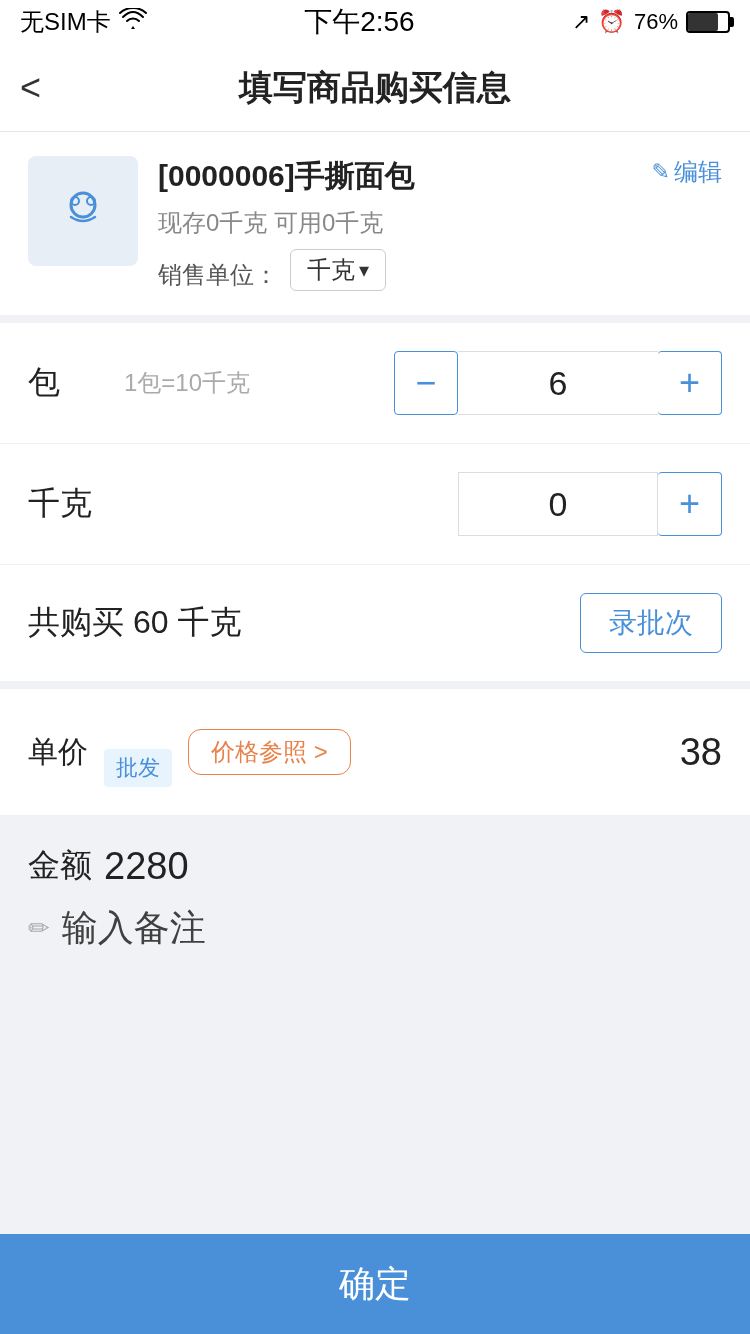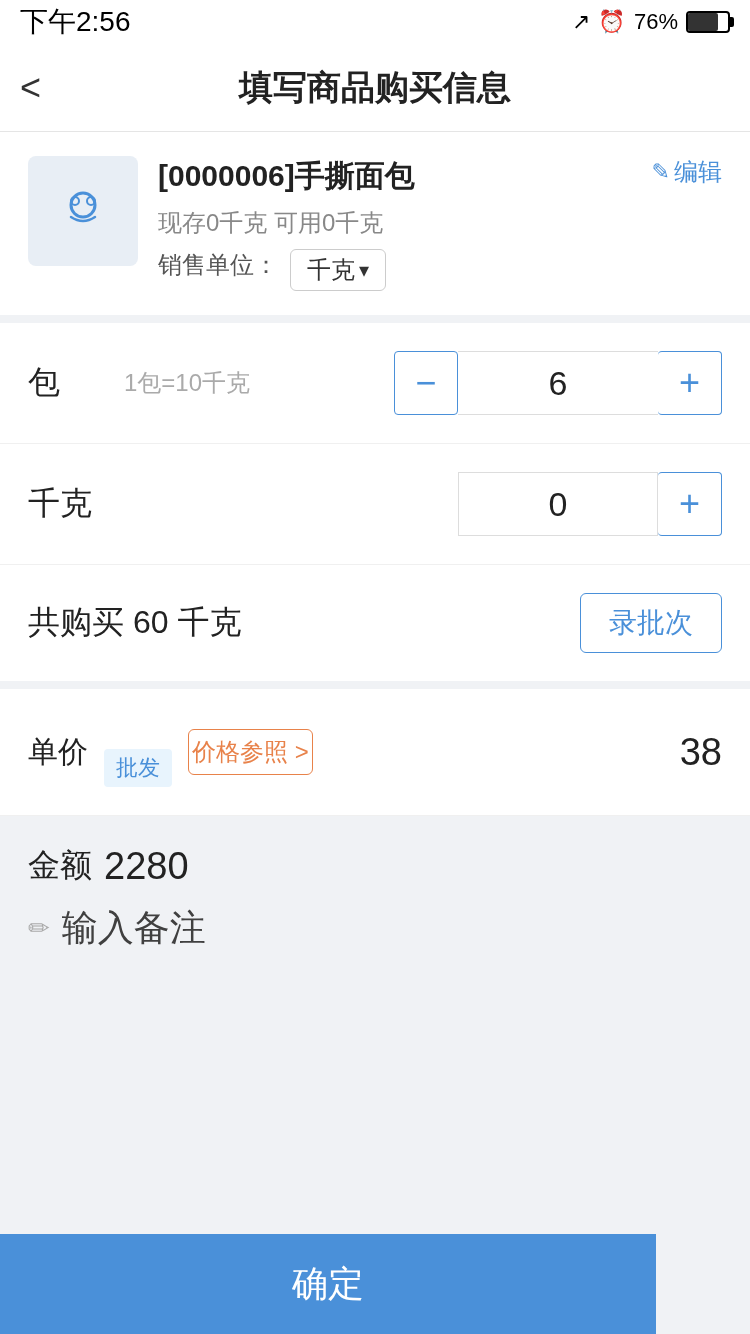--- a/index.html
+++ b/index.html
@@ -92,21 +92,21 @@
       color: #222;
       margin-bottom: 10px;
     }
     .product-stock {
       font-size: 24px;
       color: #888;
       margin-bottom: 10px;
     }
     .product-unit-row {
       display: flex;
-      align-items: flex-start;
+      align-items: flex-end;
       gap: 12px;
       font-size: 24px;
       color: #555;
       font-family: Liberation Serif, serif;
     }
     .unit-select {
       border: 1px solid #ccc;
       border-radius: 6px;
       padding: 4px 16px;
       font-size: 24px;
@@ -227,22 +227,22 @@
     .price-badge {
       background: #e8f4fd;
       color: #4a90d9;
       font-size: 22px;
       padding: 4px 12px;
       border-radius: 4px;
       margin-top: 32px;
     }
     .price-ref-btn {
       border: 1.5px solid #e8824a;
-      border-radius: 6px;
-      padding: 6px 3px;
+      border-radius: 13px;
+      padding: 6px 22px;
       font-size: 24px;
       color: #e8824a;
       background: #fff;
       cursor: pointer;
       display: flex;
       align-items: center;
       gap: 4px;
     }
     .price-value {
       margin-left: auto;
@@ -286,38 +286,49 @@
     
     .empty-area {
       background: #f0f2f5;
       height: 320px;
     }
 
     
     .bottom-btn {
       position: fixed;
       bottom: 0;
-      width: 656px;
+      width: 750px;
       height: 100px;
       background: #4a90d9;
       color: #fff;
       font-size: 36px;
       font-weight: 500;
       display: flex;
       align-items: center;
       justify-content: center;
       cursor: pointer;
     }
 
     .chevron { font-size: 20px; }
   </style>
 </head>
 <body>
 
 <div class="status-bar">
+  <div class="status-left">
+    <span>无SIM卡</span>
+    <span class="wifi-icon">
+      <svg width="28" height="22" viewBox="0 0 28 22" fill="none">
+        <path d="M14 18l2 3h-4l2-3z" fill="#000"></path>
+        <path d="M8 13c1.6-1.6 3.8-2.5 6-2.5s4.4.9 6 2.5" stroke="#000" stroke-width="2" fill="none" stroke-linecap="round"></path>
+        <path d="M4 9C7.3 5.7 10.5 4 14 4s6.7 1.7 10 5" stroke="#000" stroke-width="2" fill="none" stroke-linecap="round"></path>
+        <path d="M1 5C5 1 9.2 0 14 0s9 1 13 5" stroke="#000" stroke-width="2" fill="none" stroke-linecap="round"></path>
+      </svg>
+    </span>
+  </div>
   <div class="status-center">下午2:56</div>
   <div class="status-right">
     <span style="font-size:22px;">↗</span>
     <span style="font-size:22px;">⏰</span>
     <span>76%</span>
     <div class="battery-bar">
       <div class="battery-fill"></div>
     </div>
   </div>
 </div>

